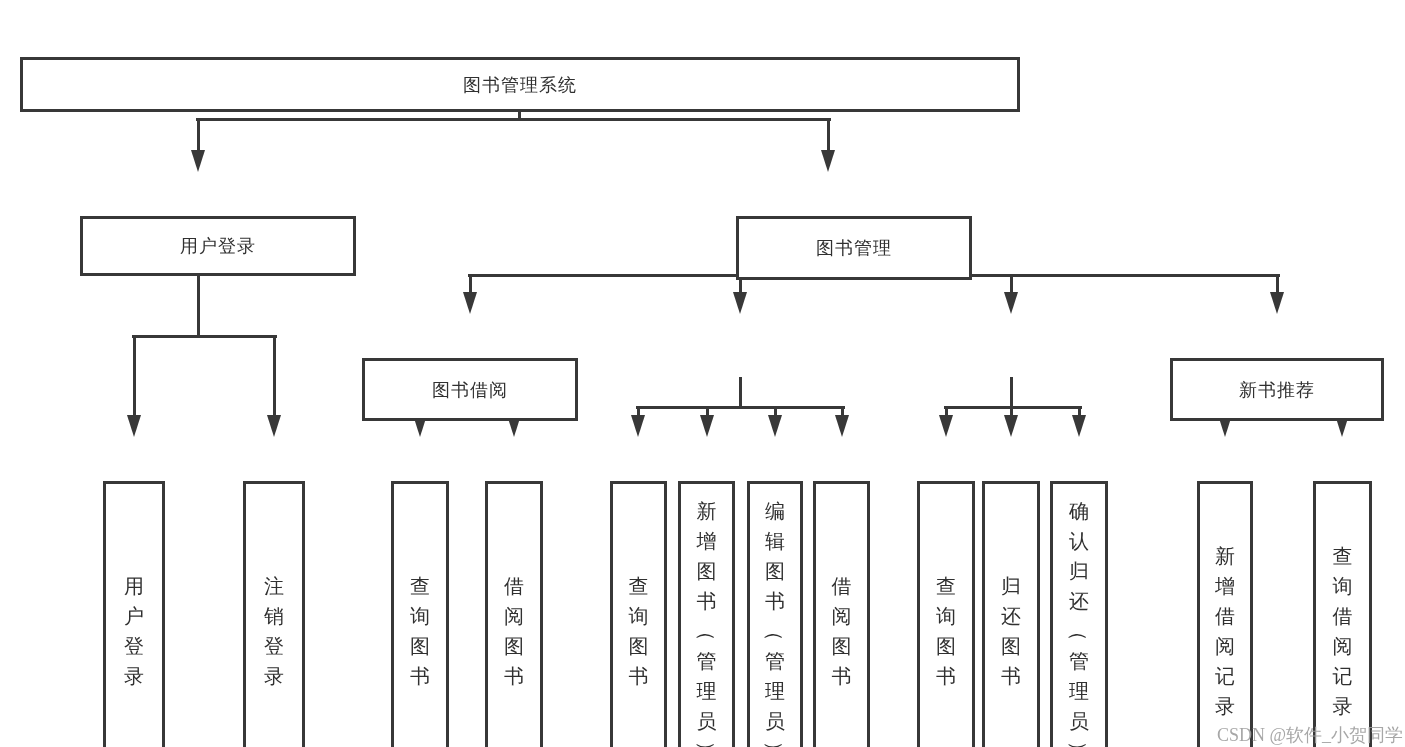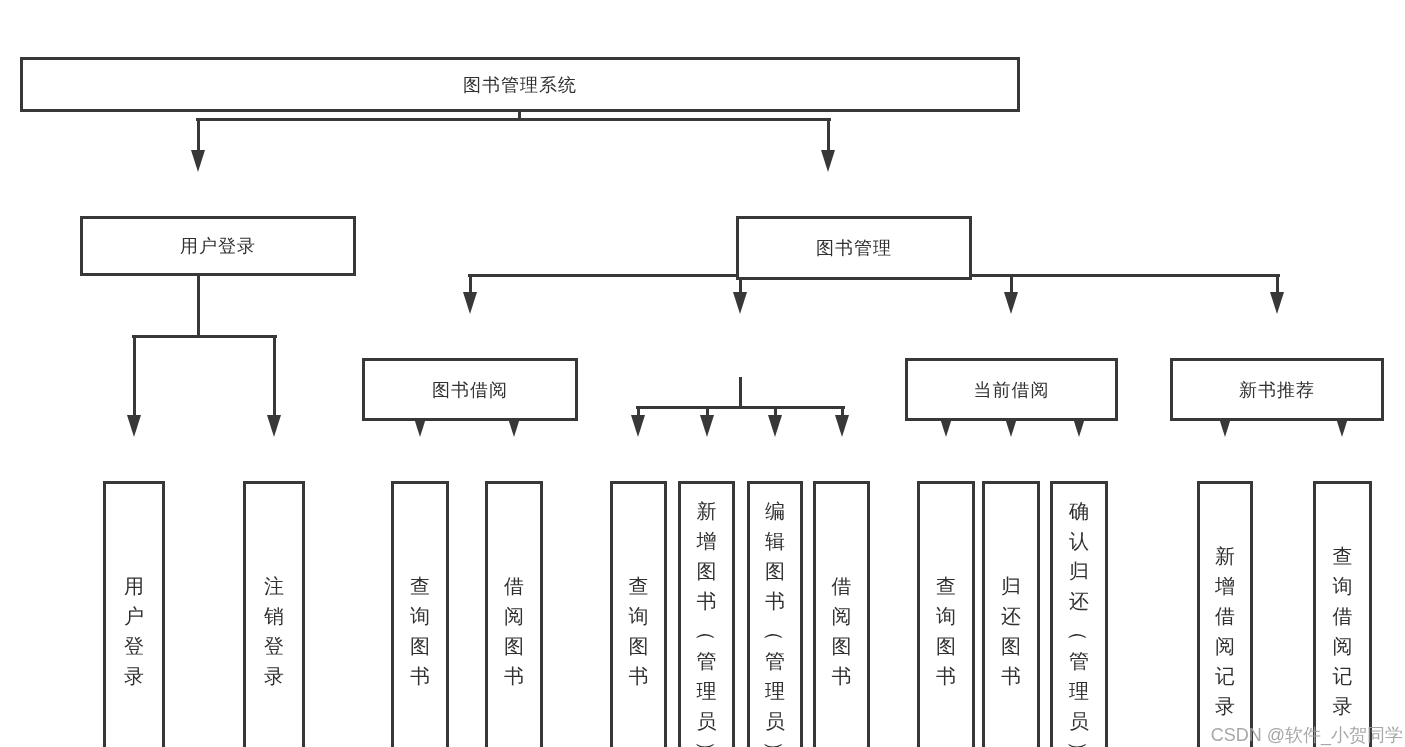--- a/index.html
+++ b/index.html
@@ -58,34 +58,34 @@
   }
   .watermark {
     position: absolute;
     right: 2px;
     top: 723px;
     font-size: 18px;
     color: var(--watermark);
     opacity: 0.9;
     z-index: 3;
     white-space: nowrap;
+    font-family: Liberation Serif, serif;
   }
 </style>
 </head>
 <body>
 
 <div class="diagram">
 
   <div class="box hnode" style="left:20px; top:13px; width:1000px; height:55px;">图书管理系统</div>
 
   <div class="box hnode" style="left:80px; top:172px; width:276px; height:60px;">用户登录</div>
   <div class="box hnode" style="left:736px; top:172px; width:236px; height:64px;">图书管理</div>
 
   <div class="box hnode" style="left:362px; top:314px; width:216px; height:63px;">图书借阅</div>
-  <div class="box hnode" style="left:905px; top:314px; width:213px; height:63px;">当前借阅</div>
   <div class="box hnode" style="left:1170px; top:314px; width:214px; height:63px;">新书推荐</div>
 
   <div class="box leaf" style="left:103px; top:437px; width:62px; height:300px;">
       <span class="vchar">用</span>
       <span class="vchar">户</span>
       <span class="vchar">登</span>
       <span class="vchar">录</span>
     </div>
   <div class="box leaf" style="left:243px; top:437px; width:62px; height:300px;">
       <span class="vchar">注</span>

